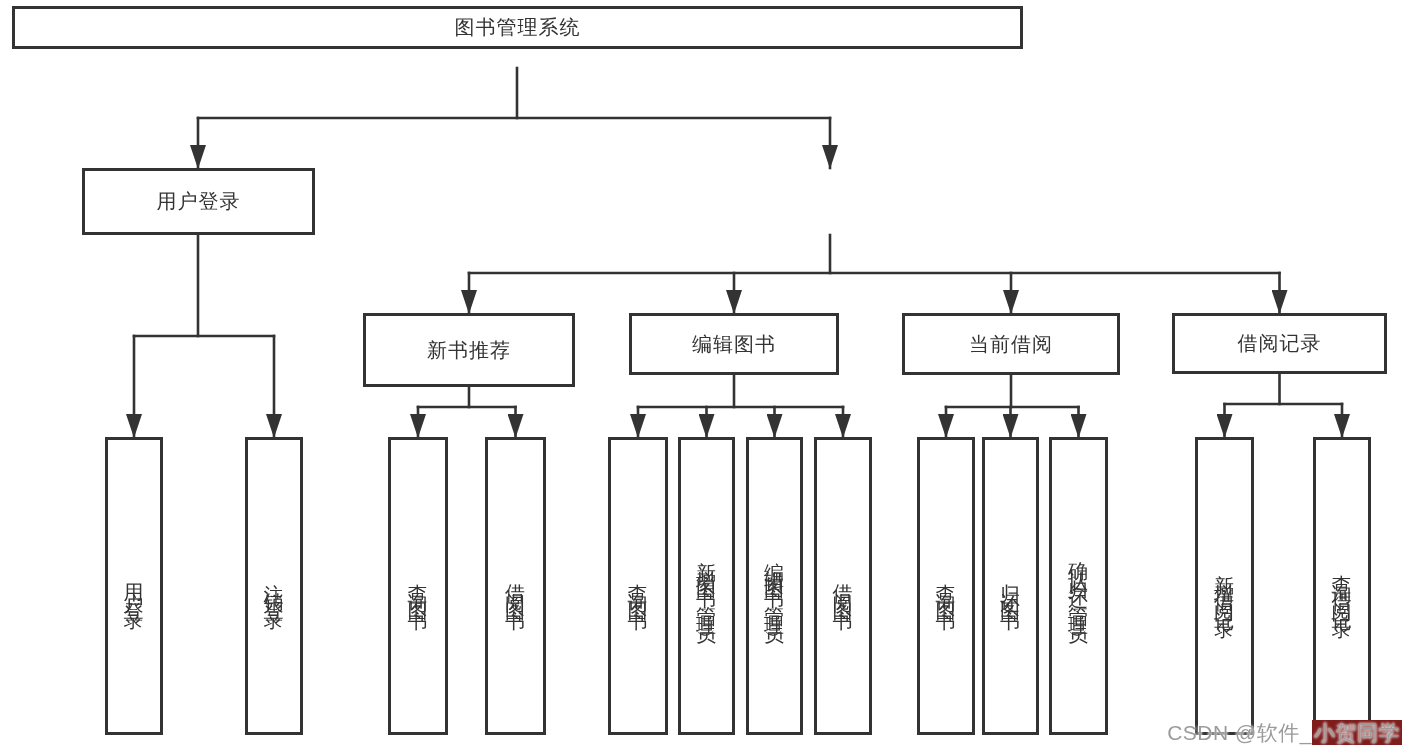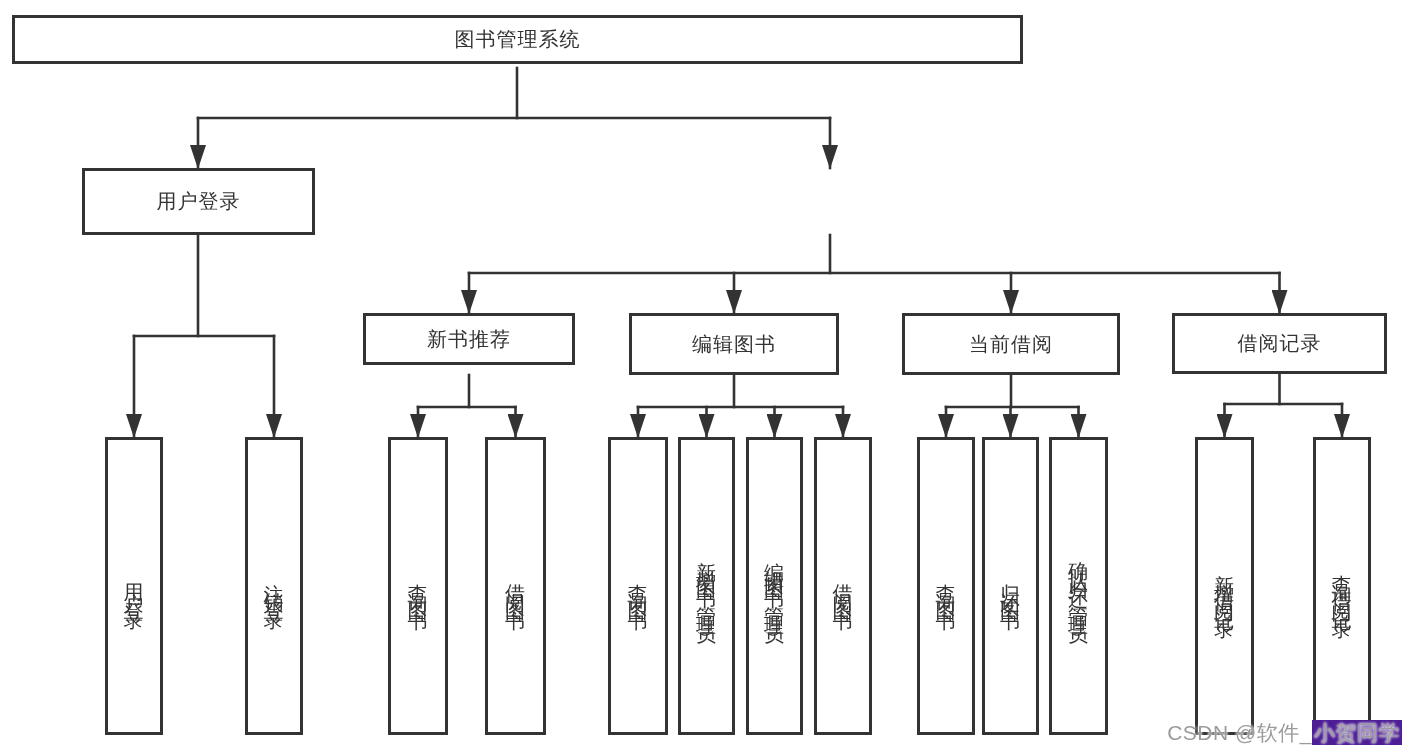--- a/index.html
+++ b/index.html
@@ -43,21 +43,21 @@
     right: 3px;
     bottom: 0px;
     z-index: 3;
     font-size: 21px;
     letter-spacing: 0.5px;
     color: #9b9b9b;
     white-space: nowrap;
     text-shadow: 0 0 3px #ffffff, 0 0 3px #ffffff;
   }
   .watermark .hl {
-    background: #4c1d95;
+    background: #7f1d1d;
     padding: 1px 2px;
   }
 </style>
 </head>
 <body>
 
 <div class="stage">
 
   <svg class="connectors" viewBox="0 0 1405 747" xmlns="http://www.w3.org/2000/svg">
     <defs>
@@ -97,29 +97,29 @@
       <path d="M774.5 407 V437" marker-end="url(#arrow)"></path>
       <path d="M843 407 V437" marker-end="url(#arrow)"></path>
       <path d="M946 407 V437" marker-end="url(#arrow)"></path>
       <path d="M1010.5 407 V437" marker-end="url(#arrow)"></path>
       <path d="M1078.5 407 V437" marker-end="url(#arrow)"></path>
       <path d="M1224.5 404 V437" marker-end="url(#arrow)"></path>
       <path d="M1342 404 V437" marker-end="url(#arrow)"></path>
     </g>
   </svg>
 
-  <div class="node hlabel" style="left:12px; top:15px; width:1011px; height:49px;">
+  <div class="node hlabel" style="left:12px; top:6px; width:1011px; height:43px;">
     <span>图书管理系统</span>
   </div>
 
   <div class="node hlabel" style="left:82px; top:168px; width:233px; height:67px;">
     <span>用户登录</span>
   </div>
 
-  <div class="node hlabel" style="left:363px; top:313px; width:212px; height:52px;">
+  <div class="node hlabel" style="left:363px; top:313px; width:212px; height:74px;">
     <span>新书推荐</span>
   </div>
   <div class="node hlabel" style="left:629px; top:313px; width:210px; height:62px;">
     <span>编辑图书</span>
   </div>
   <div class="node hlabel" style="left:1172px; top:313px; width:215px; height:61px;">
     <span>借阅记录</span>
   </div>
   <div class="node hlabel" style="left:902px; top:313px; width:218px; height:62px;">
     <span>当前借阅</span>

